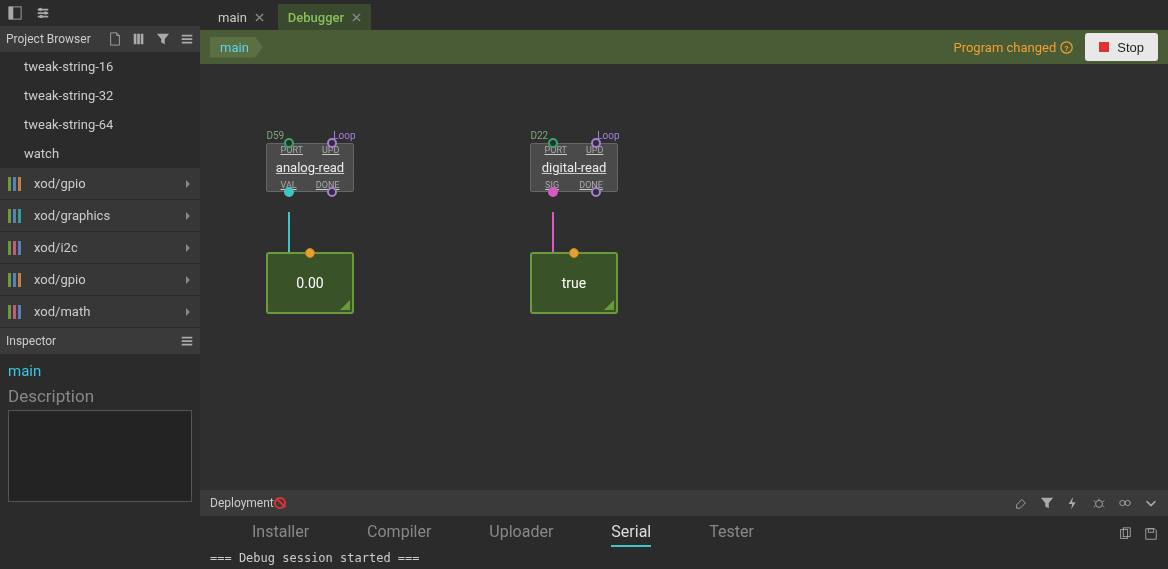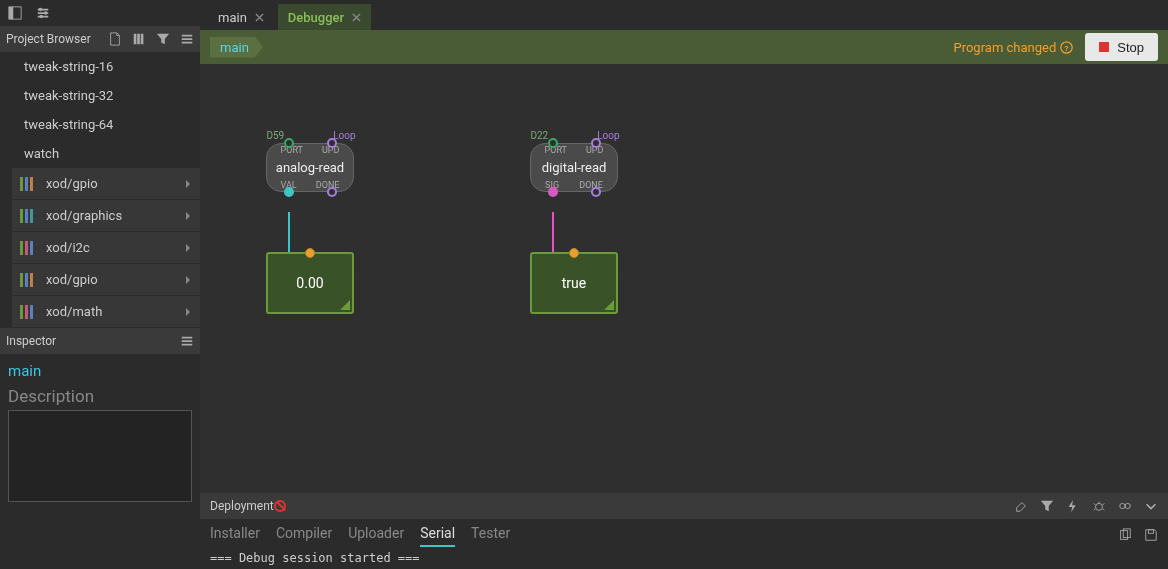--- a/index.html
+++ b/index.html
@@ -25,21 +25,21 @@
   padding: 0 6px; font-size: 12px; color: #ccc; justify-content: space-between;
 }
 .panel-header .icons { display: flex; gap: 10px; align-items: center; }
 .panel-header .icons svg { width: 14px; height: 14px; color: #aaa; cursor: pointer; }
 
 .tree { overflow-y: auto; max-height: 160px; }
 .tree-item {
   padding: 7px 10px 7px 24px; color: #ccc; cursor: pointer; font-size: 13px;
 }
 
-.library-list { flex: 0 0 auto; padding-left: 12px; }
+.library-list { flex: 0 0 auto; }
 .library-item {
   display: flex; align-items: center; height: 32px; padding: 0 8px;
   background: #373737; border-bottom: 1px solid #2b2b2b; cursor: pointer;
   justify-content: space-between;
 }
 .library-item .left { display: flex; align-items: center; gap: 8px; }
 .lib-icon { width: 18px; height: 14px; display:flex; }
 .lib-icon span { width:3px; height:14px; margin-right:2px; display:block; }
 .library-item .chevron { width: 8px; height: 8px; color: #888; }
 
@@ -84,21 +84,21 @@
 
 .canvas {
   flex: 1; position: relative; overflow: hidden;
   background:
     linear-gradient(#313131 1px, transparent 1px) 0 0 / 100% 53px,
     #2f2f2f;
 }
 
 .node {
   position: absolute; width: 88px; background: #4a4a4a;
-  border: 1px solid #666; border-radius: 15px;
+  border: 1px solid #666; border-radius: 2px; text-decoration: underline;
 }
 .node-row { display: flex; justify-content: space-around; font-size: 9px; color: #aaa; padding: 1px 4px; }
 .node-title { text-align: center; font-size: 13px; color: #eee; padding: 4px 0; }
 .pin-lbls { display:flex; justify-content:space-around; margin-top:-18px; font-size:10px;gap:48px; }
 .pin-top { color:#7a7; } .pin-top2 { color:#a87de0; }
 
 .pins-top, .pins-bot { position: absolute; left: 0; right: 0; display: flex; justify-content: space-around; }
 .pins-top { top: -6px; } .pins-bot { bottom: -6px; }
 .pin { width: 10px; height: 10px; border-radius: 50%; border: 2px solid #3a6; background:#2f2f2f; }
 .pin.purple { border-color: #a87de0; }
@@ -132,21 +132,21 @@
   background: #3a3a3a; justify-content: space-between; font-size: 12px;
 }
 .deploy-header .left { display:flex; align-items:center; gap:0; }
 .no-entry { width:12px; height:12px; border:2px solid #d33; border-radius:50%; position:relative; }
 .no-entry::after { content:''; position:absolute; width:12px; height:2px; background:#d33; top:3px; left:-1px; transform:rotate(45deg); }
 .deploy-icons { display:flex; gap:12px; align-items:center; }
 .deploy-icons svg { width:14px; height:14px; color:#aaa; cursor:pointer; }
 
 .deploy-tabs { display:flex; gap:16px; padding: 4px 10px 0; align-items:center; justify-content:space-between; }
 .deploy-tabs .tabs-l { display:flex; gap:16px; }
-.dtab { font-size:14px; color:#888; padding: 2px 0 4px; cursor:pointer; }
+.dtab { font-size:16px; color:#888; padding: 2px 0 4px; cursor:pointer;margin-left:42px; }
 .dtab.active { color:#ddd; border-bottom: 2px solid #3cc6c6; }
 .deploy-tabs .right { display:flex; gap:12px; }
 .deploy-tabs .right svg { width:14px; height:14px; color:#aaa; cursor:pointer; }
 
 .log { font-family: monospace; font-size: 12px; color:#ccc; padding: 4px 10px; }
 
 svg { display:block; }
 </style>
 </head>
 <body>

